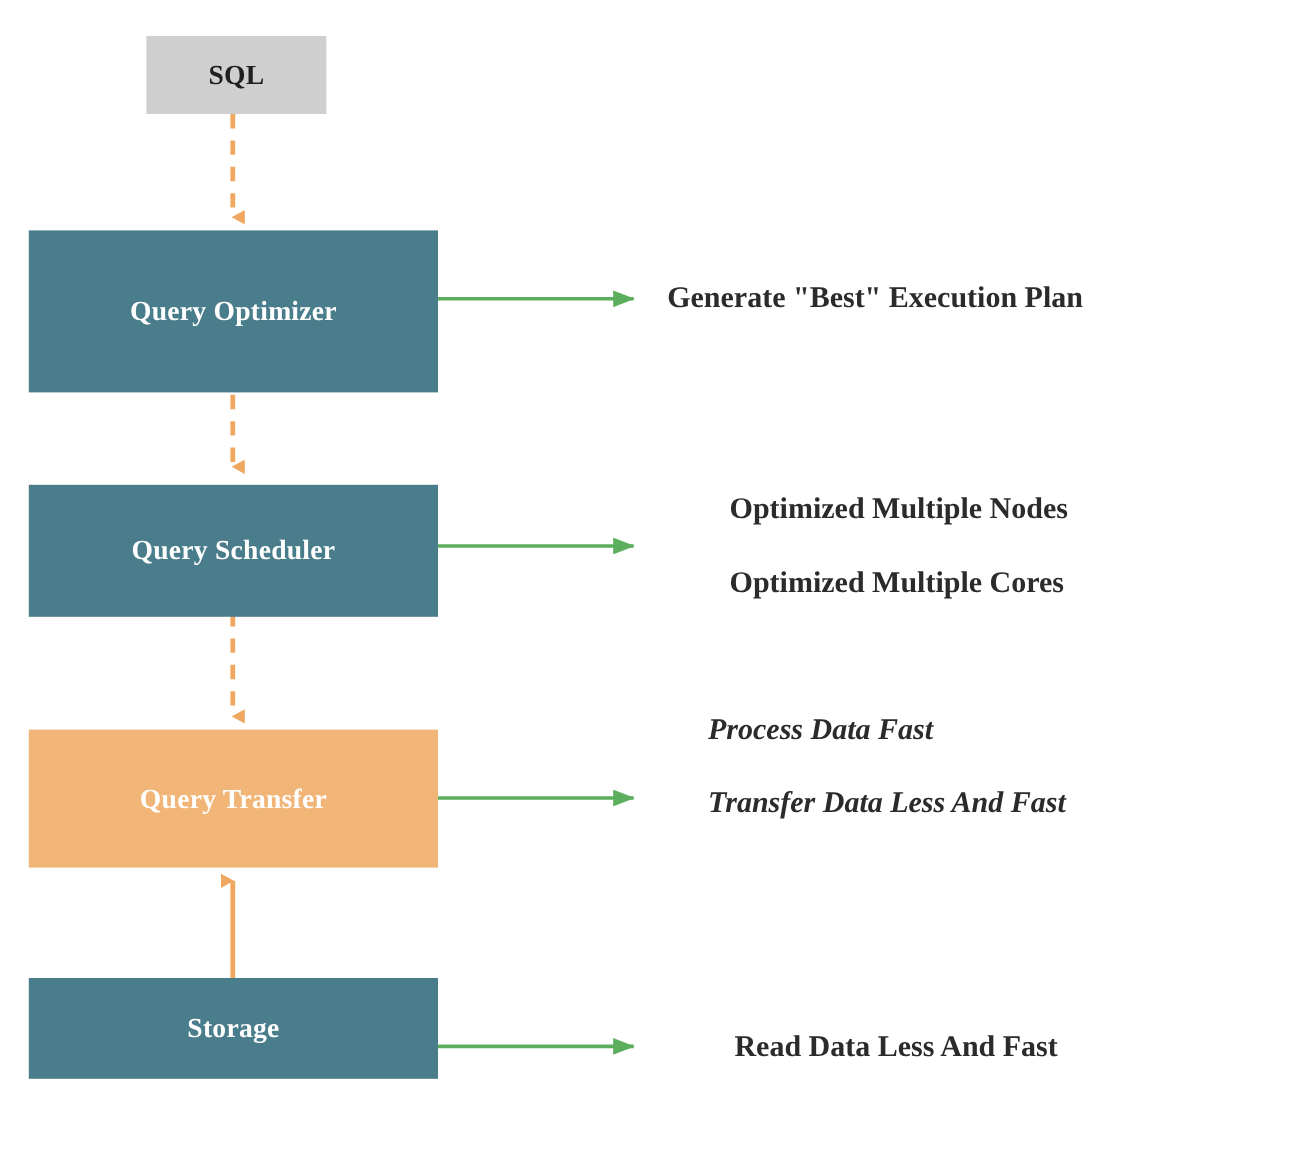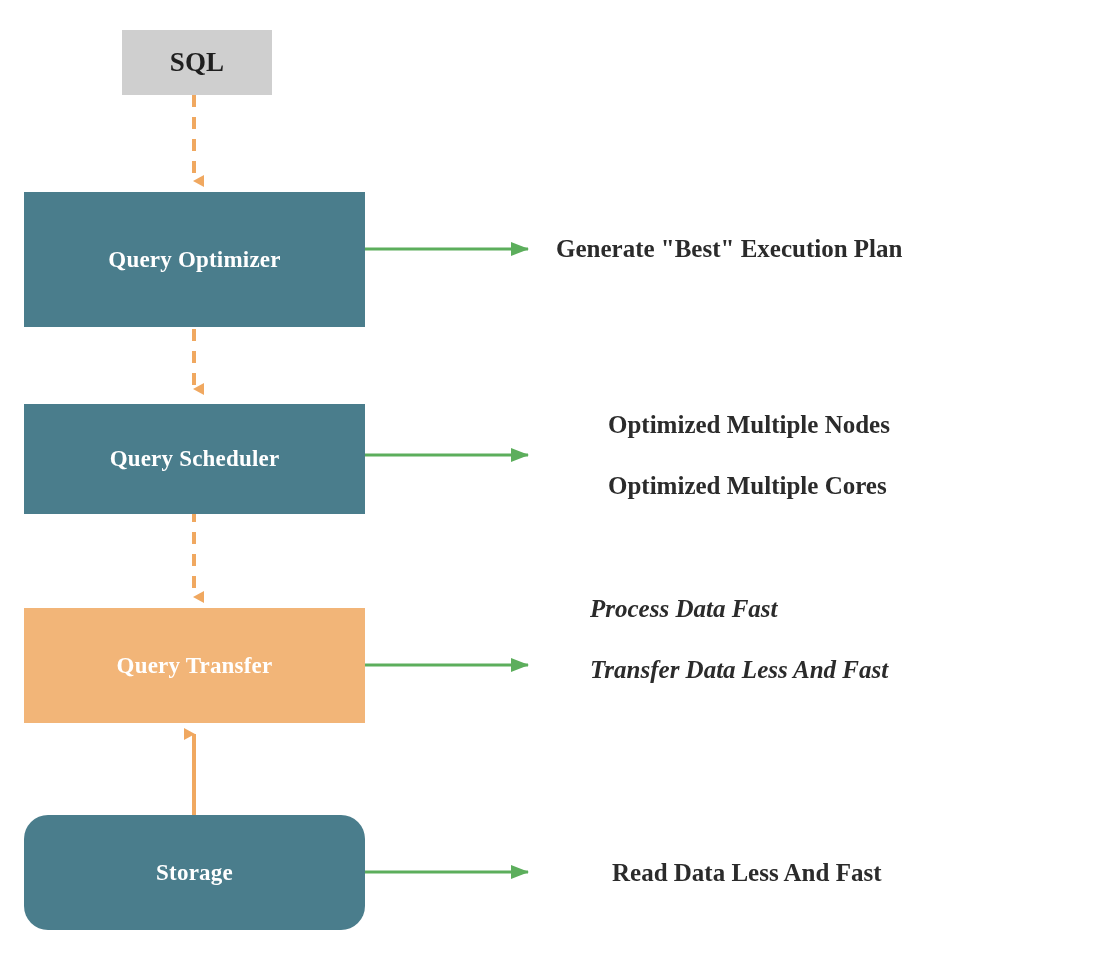--- a/index.html
+++ b/index.html
@@ -35,38 +35,38 @@
   
   #node-sql {
     left: 122px;
     top: 30px;
     width: 150px;
     height: 65px;
     background: #cfcfcf;
   }
   #node-sql .node-label {
     color: #1f1f1f;
-    font-size: 27px;
+    font-size: 23px;
   }
   
   .stage {
     left: 24px;
     width: 341px;
   }
   .stage .node-label {
     color: #ffffff;
     font-size: 23px;
   }
   .teal  { background: #4a7d8c; }
   .amber { background: #f2b578; }
 
   #node-query-optimizer { top: 192px;  height: 135px; }
   #node-query-scheduler { top: 404px;  height: 110px; }
   #node-query-executor  { top: 608px;  height: 115px; }
-  #node-storage         { top: 815px;  height: 115px; border-radius: 24px; }
+  #node-storage         { top: 815px;  height: 84px; }
 
   
   #connectors {
     position: absolute;
     left: 0;
     top: 0;
     width: 1094px;
     height: 966px;
     pointer-events: none;
   }

